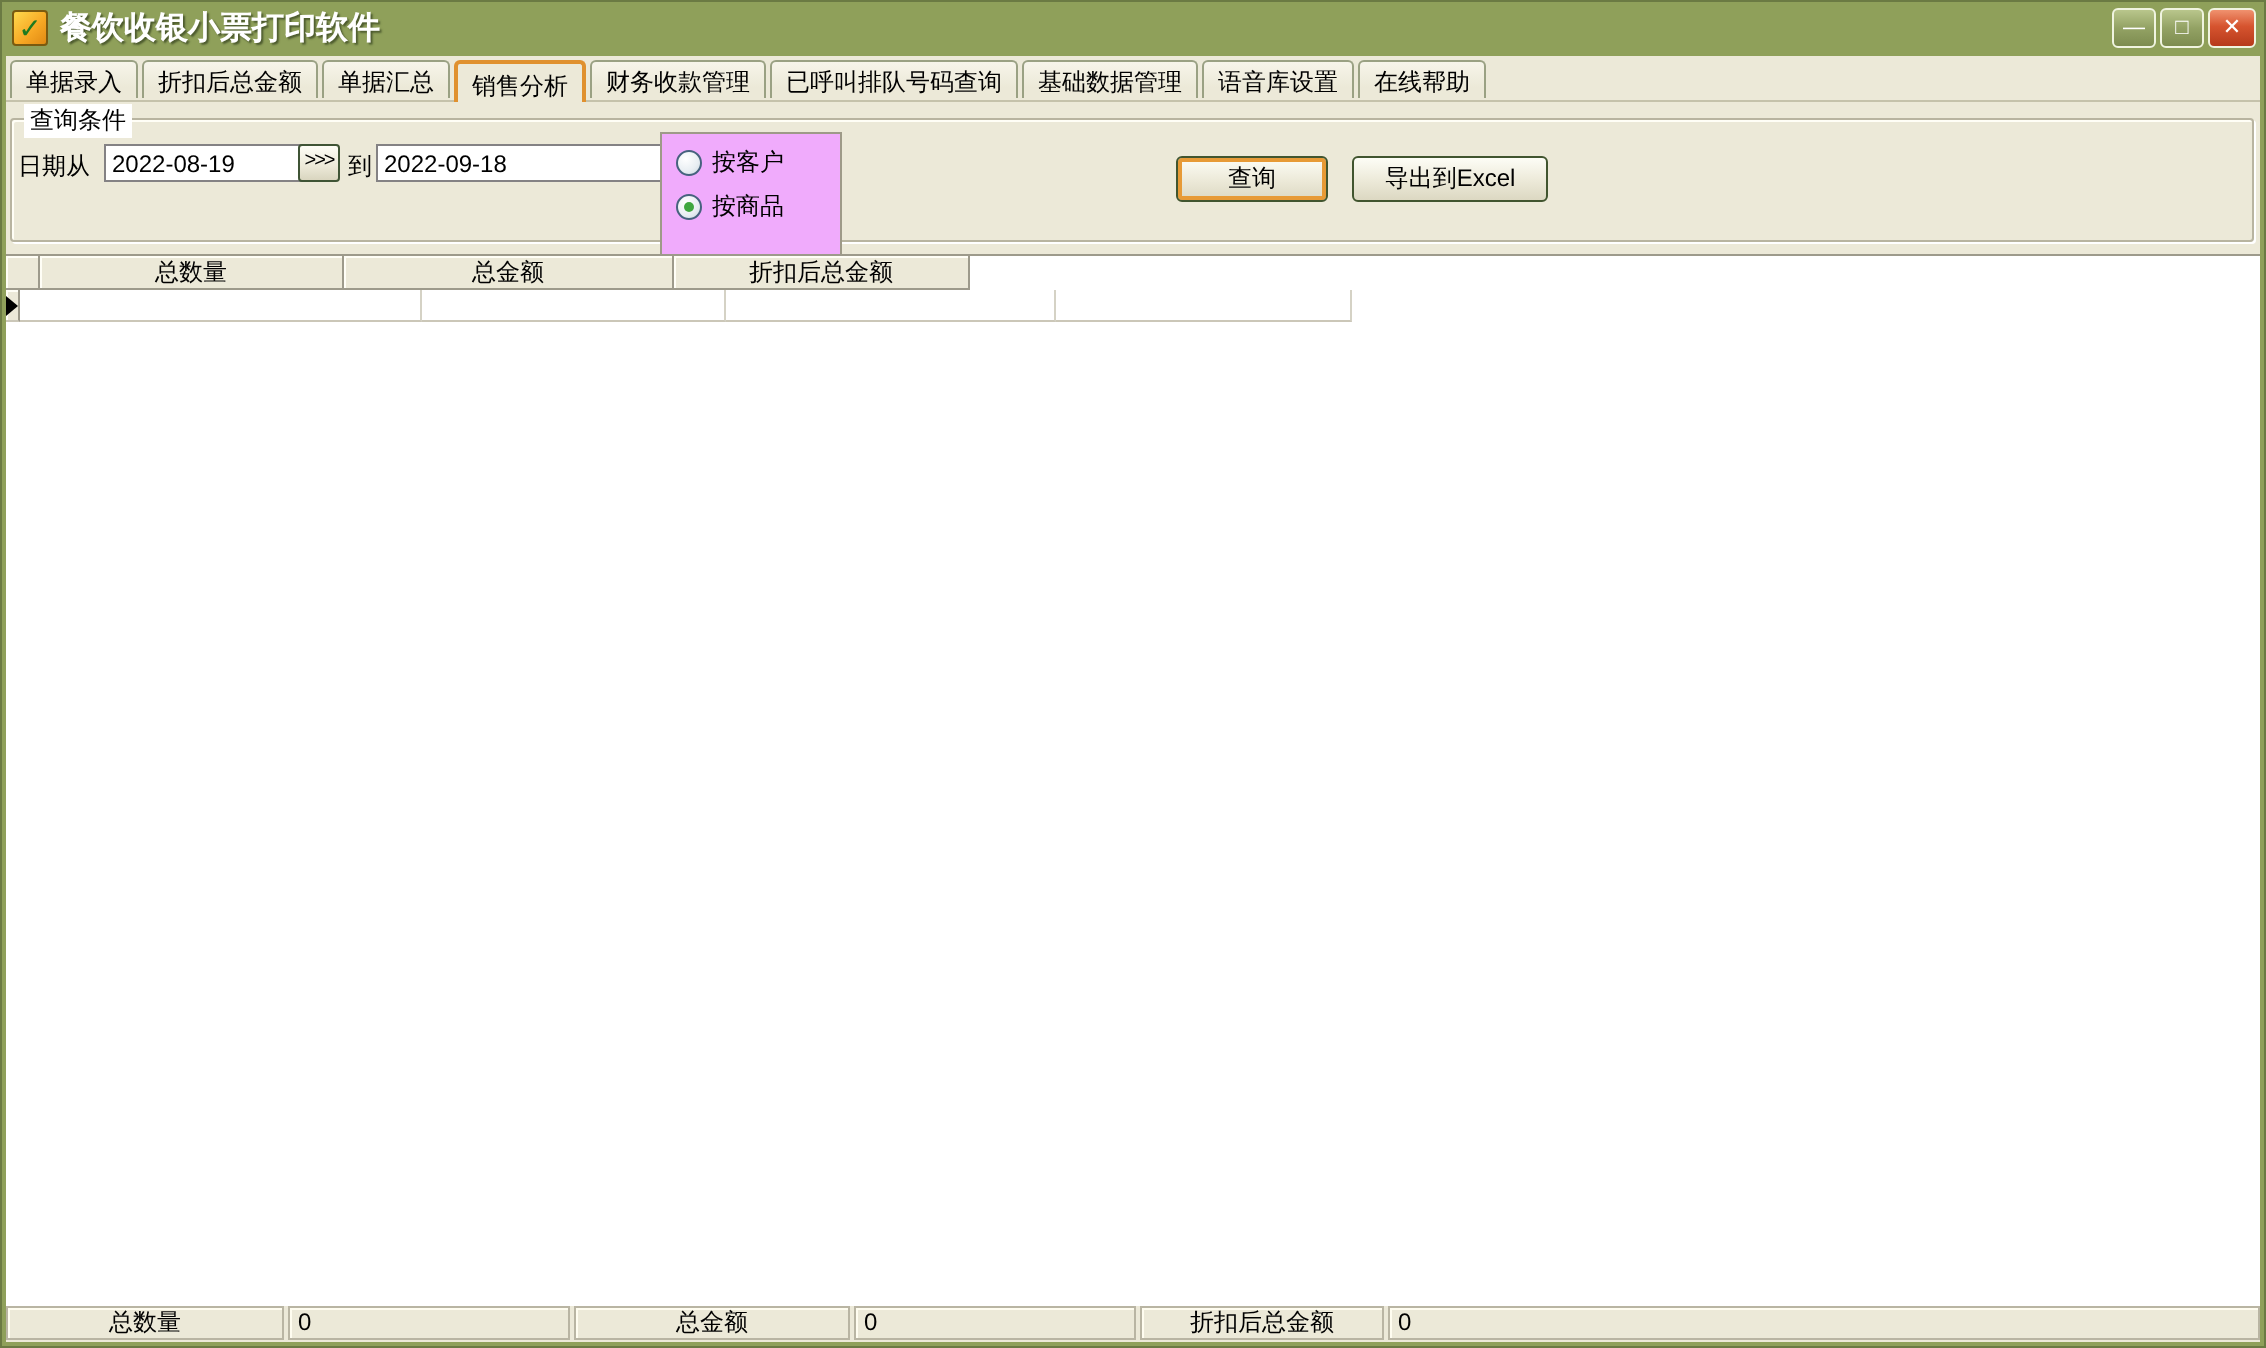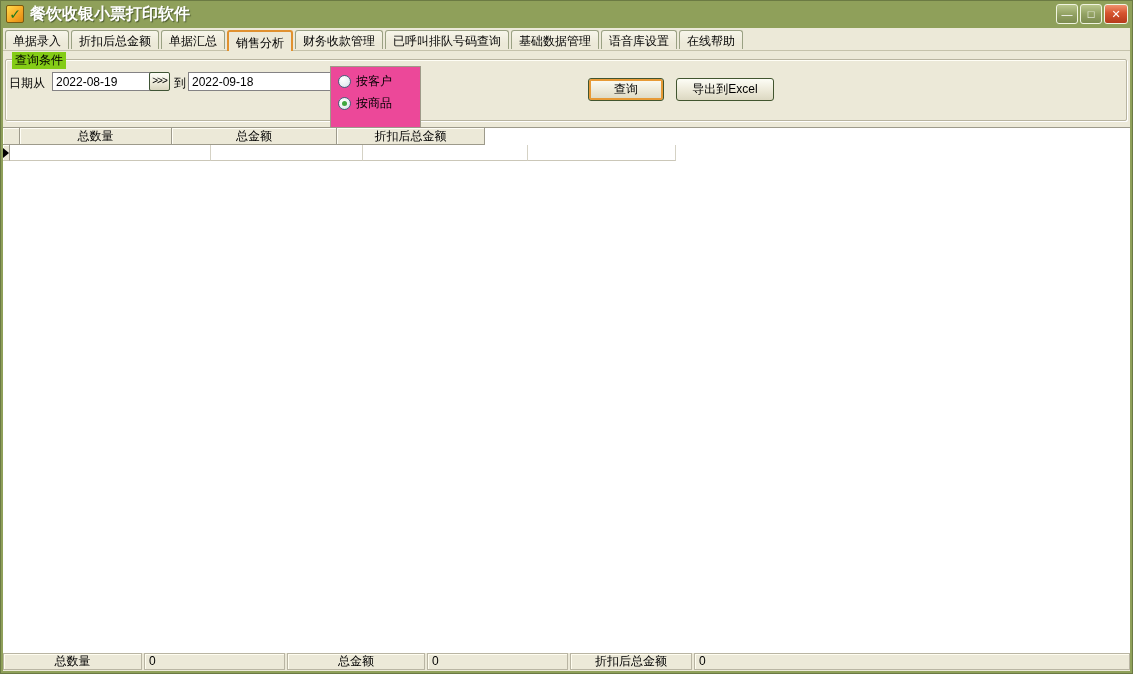--- a/index.html
+++ b/index.html
@@ -32,32 +32,32 @@
   .tabbar { position:absolute; left:0px; top:2px; right:0; height:21px; display:flex; align-items:flex-start;
     border-bottom:1px solid #c5c2ab; padding-left:2px; }
   .tab { height:19px; padding:2px 7px 0 7px; margin-right:2px; background:linear-gradient(#f7f5ea,#ece9d8 70%);
     border:1px solid #9aa183; border-bottom:none; border-radius:3px 3px 0 0; white-space:nowrap; cursor:default; }
   .tab.active { height:21px; margin-bottom:-1px; padding-top:3px; border:2px solid #E0912F; border-bottom:none;
     background:#ECE9D8; position:relative; z-index:2; }
 
   
   .groupbox { position:absolute; left:2px; top:31px; right:3px; height:62px;
     border:1px solid #b8b4a0; border-radius:2px; box-shadow:1px 1px 0 #ffffff, inset 1px 1px 0 #fffef6; }
-  .groupbox-label { position:absolute; left:6px; top:-8px; background:#84cc16; padding:0 3px; }
+  .groupbox-label { position:absolute; left:6px; top:-8px; background:#ffffff; padding:0 3px; }
 
   .fld-label { position:absolute; top:47px; }
   .txt { position:absolute; top:44px; height:19px; border:1px solid #848284; background:#fff;
     font-family:"Liberation Sans","DejaVu Sans",sans-serif; font-size:12px; padding:0 3px; }
   #date-from { left:49px; width:102px; }
   #date-to   { left:185px; width:144px; }
   .mini-btn { position:absolute; left:146px; top:44px; width:21px; height:19px;
     border:1px solid #3F5435; border-radius:2px; background:linear-gradient(#fdfdf6,#ece9d8 60%,#d9d5bf);
     font-size:10px; line-height:16px; text-align:center; letter-spacing:-1px; cursor:default; }
 
-  .radio-panel { position:absolute; left:327px; top:38px; width:91px; height:68px; border:1px solid #9e9a88; background:#ec4899; }
+  .radio-panel { position:absolute; left:327px; top:38px; width:91px; height:68px; border:1px solid #9e9a88; background:#f0abfc; }
   .radio-row { position:absolute; left:7px; display:flex; align-items:center; gap:5px; }
   .radio-row.r1 { top:6px; } .radio-row.r2 { top:28px; }
   .radio { width:13px; height:13px; border:1px solid #46627E; border-radius:50%;
     background: radial-gradient(circle at 35% 30%, #ffffff 0%, #e8eef2 60%, #c9d6de 100%); position:relative; }
   .radio.active::after { content:""; position:absolute; left:3px; top:3px; width:5px; height:5px;
     border-radius:50%; background:#3FA73F; }
 
   .btn { position:absolute; top:50px; height:23px; border:1px solid #41552f; border-radius:3px;
     background:linear-gradient(#fdfdf6,#ece9d8 55%,#dcd8c2); text-align:center; font-size:12px; cursor:default; }
   .btn.default { box-shadow: inset 0 0 0 2px #E79A36; }

